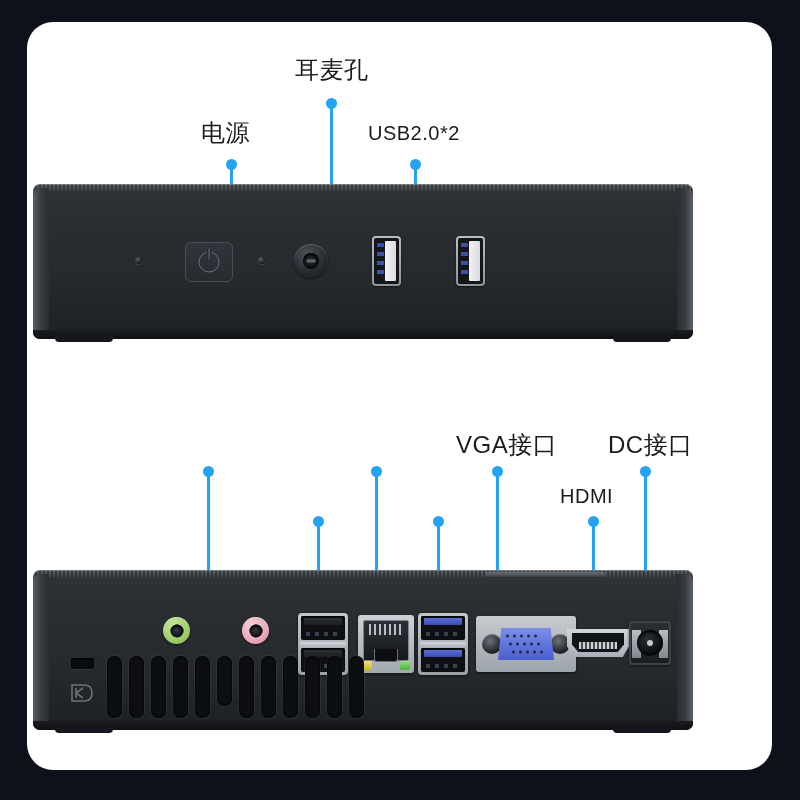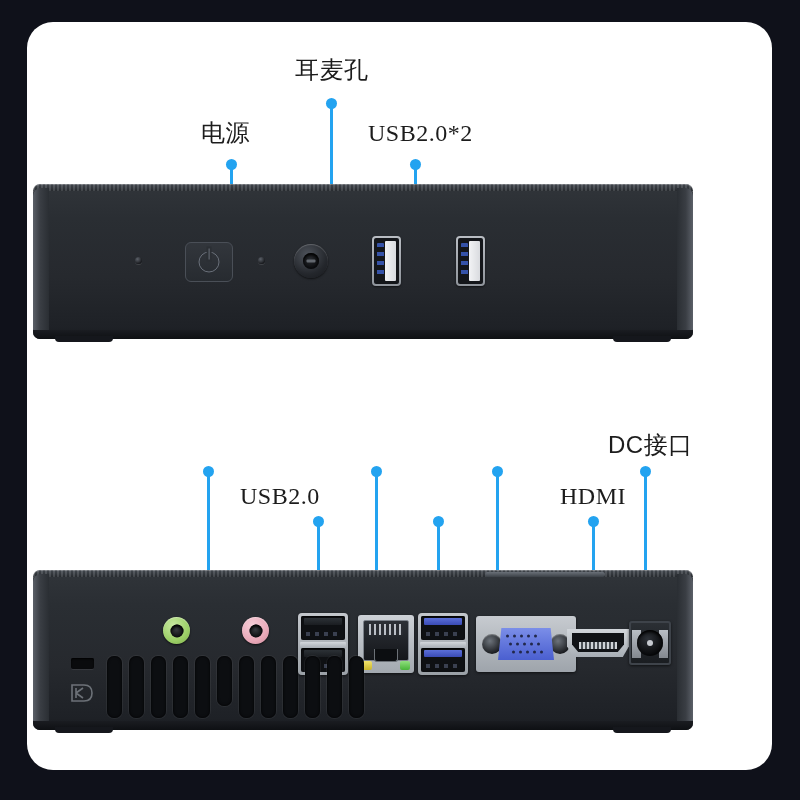--- a/index.html
+++ b/index.html
@@ -16,25 +16,24 @@
     background:#ffffff;
     border-radius:26px;
     overflow:hidden;
   }
   .stage{position:absolute;left:0;top:0;width:745px;height:748px;}
 
   
   .lbl{
     position:absolute;
     color:#1c1c1c;
-    font-size:24px;
+    font-size:20px;
     line-height:30px;
     white-space:nowrap;
     letter-spacing:0.5px;
-    font-family:Liberation Serif, serif;
   }
   .lbl.cn{font-family:Liberation Sans, sans-serif;font-size:24px;}
 
   
   .lead{position:absolute;background:#23a3f0;width:3px;}
   .dot{
     position:absolute;width:11px;height:11px;border-radius:50%;
     background:#23a3f0;
   }
   .hbar{position:absolute;background:#23a3f0;height:3px;}
@@ -338,21 +337,21 @@
         </div>
       </div>
       <div class="usb-v" style="left:423px;top:52px;">
         <div class="usb-v-in">
           <div class="usb-v-tongue"></div>
           <div class="usb-v-pins"></div>
         </div>
       </div>
     </div>
 
-    <div class="lbl" style="left:213px;top:459px;">USB2.0</div>
+    <div class="lbl cn" style="left:429px;top:408px;">VGA接口</div>
     <div class="lbl" style="left:533px;top:459px;">HDMI</div>
     <div class="lbl cn" style="left:581px;top:408px;">DC接口</div>
 
     <div class="dot" style="left:176px;top:444px;"></div>
     <div class="lead" style="left:180px;top:450px;height:132px;"></div>
     <div class="hbar" style="left:149px;top:580px;width:82px;"></div>
     <div class="lead" style="left:149px;top:580px;height:25px;"></div>
     <div class="lead" style="left:228px;top:580px;height:25px;"></div>
 
     <div class="dot" style="left:286px;top:494px;"></div>

